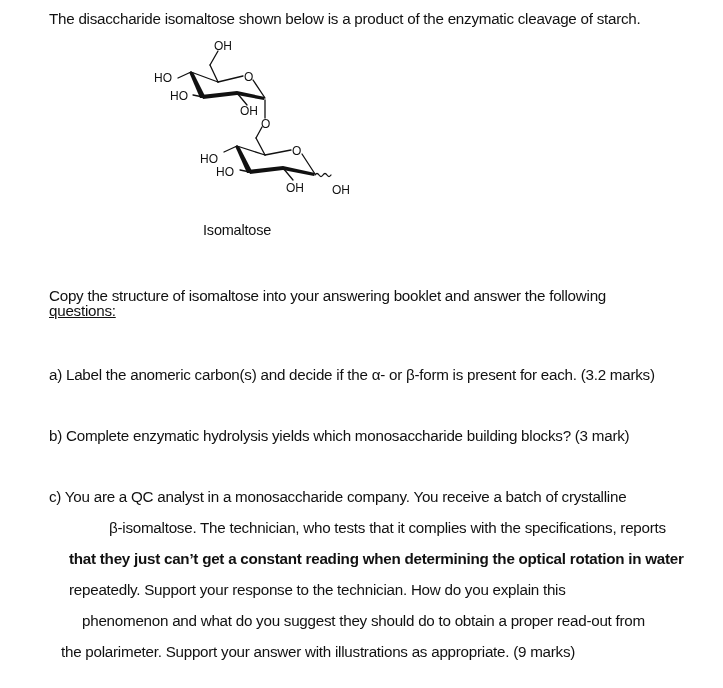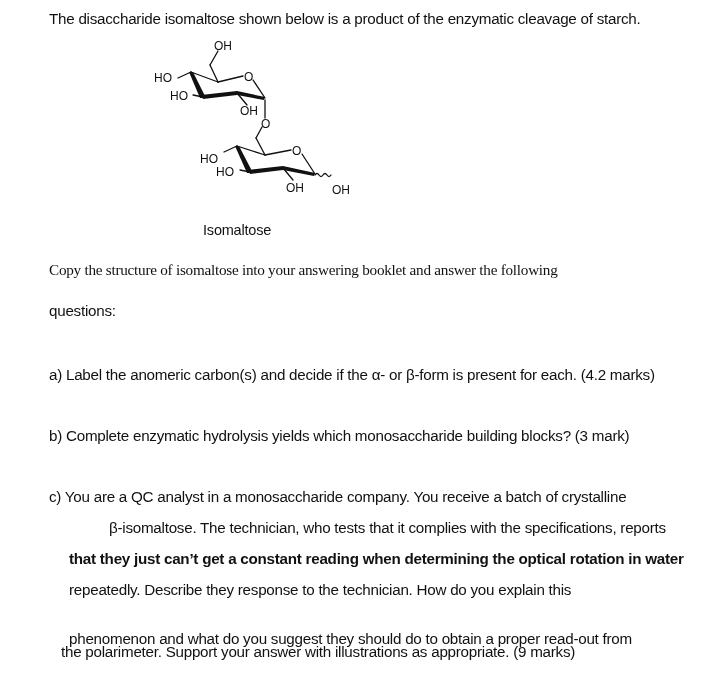--- a/index.html
+++ b/index.html
@@ -72,24 +72,24 @@
     <text class="atom" x="200" y="163">HO</text>
     <text class="atom" x="216" y="176">HO</text>
     <text class="atom" x="286" y="192">OH</text>
     <text class="atom" x="292" y="155">O</text>
     <text class="atom" x="332" y="194">OH</text>
   </svg>
 </div>
 
 <div class="caption">Isomaltose</div>
 
-<div class="line" style="left:49px; top:260px;font-family:Liberation Serif, serif;">Copy the structure of isomaltose into your answering booklet and answer the following</div>
-<div class="line" style="left:49px; top:301px;">questions:</div>
+<div class="line" style="left:49px; top:286px;">Copy the structure of isomaltose into your answering booklet and answer the following</div>
+<div class="line" style="left:49px; top:301px;text-decoration:underline;">questions:</div>
 
-<div class="line" style="left:49px; top:365px;">a) Label the anomeric carbon(s) and decide if the α- or β-form is present for each. (4.2 marks)</div>
+<div class="line" style="left:49px; top:365px;">a) Label the anomeric carbon(s) and decide if the α- or β-form is present for each. (3.2 marks)</div>
 <div class="line" style="left:49px; top:426px;">b) Complete enzymatic hydrolysis yields which monosaccharide building blocks? (3 mark)</div>
 
 <div class="line" style="left:49px; top:487px;">c)  You are a QC analyst in a monosaccharide company. You receive a batch of crystalline</div>
 <div class="line" style="left:69px; top:518px;margin-left:40px;">β-isomaltose. The technician, who tests that it complies with the specifications, reports</div>
 <div class="line" style="left:69px; top:549px;font-weight:bold;">that they just can’t get a constant reading when determining the optical rotation in water</div>
-<div class="line" style="left:69px; top:580px;">repeatedly. Describe they response to the technician. How do you explain this</div>
-<div class="line" style="left:69px; top:611px;margin-top:18px;">phenomenon and what do you suggest they should do to obtain a proper read-out from</div>
+<div class="line" style="left:69px; top:580px;">repeatedly. Support your response to the technician. How do you explain this</div>
+<div class="line" style="left:82px; top:611px;">phenomenon and what do you suggest they should do to obtain a proper read-out from</div>
 <div class="line" style="left:61px; top:642px;">the polarimeter. Support your answer with illustrations as appropriate. (9 marks)</div>
 
 </body></html>

